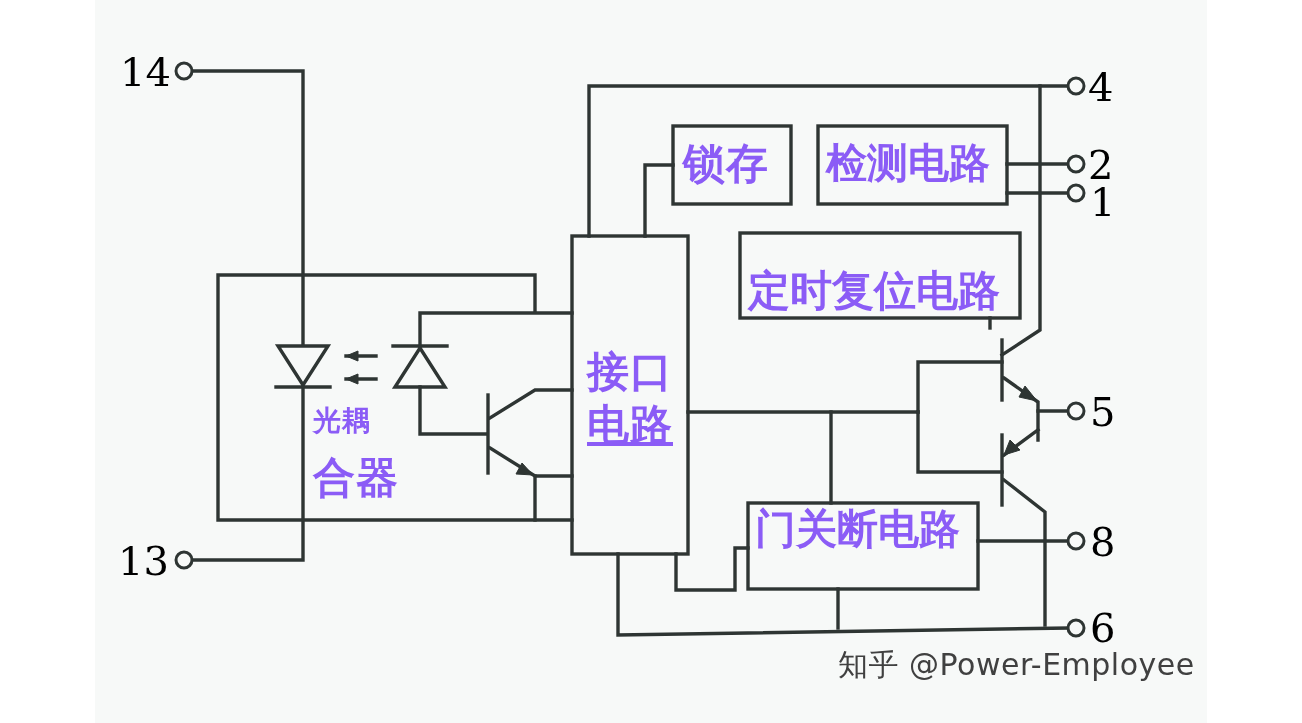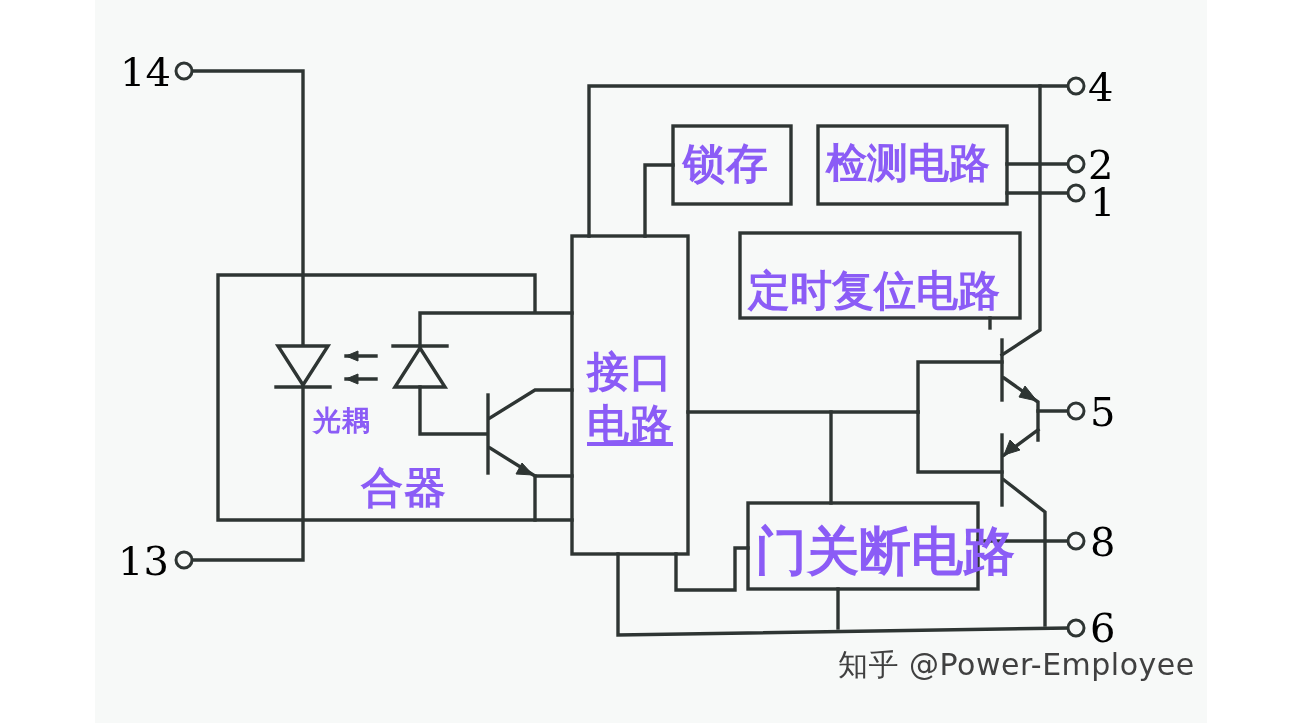--- a/index.html
+++ b/index.html
@@ -130,16 +130,16 @@
 <div class="pin-label" style="left:1090px; top:392px;">5</div>
 <div class="pin-label" style="left:1090px; top:522px;">8</div>
 <div class="pin-label" style="left:1090px; top:608px;">6</div>
 
 <div class="block-label" style="left:683px; top:142px; font-size:42px;">锁存</div>
 <div class="block-label" style="left:826px; top:142px; font-size:41px; letter-spacing:0;">检测电路</div>
 <div class="block-label" style="left:748px; top:253px; font-size:42px; letter-spacing:0;margin-top:16px;">定时复位电路</div>
 <div class="block-label" style="left:587px; top:350px; font-size:42px;">接口</div>
 <div class="block-label" style="left:587px; top:403px; font-size:42px;text-decoration:underline;">电路</div>
 <div class="block-label" style="left:313px; top:406px; font-size:28px;">光耦</div>
-<div class="block-label" style="left:313px; top:466px; font-size:42px;margin-left:48px;">合器</div>
-<div class="block-label" style="left:755px; top:524px; font-size:52px; letter-spacing:0;">门关断电路</div>
+<div class="block-label" style="left:313px; top:456px; font-size:42px;">合器</div>
+<div class="block-label" style="left:755px; top:508px; font-size:41px; letter-spacing:0;">门关断电路</div>
 
 <div class="watermark">知乎 @Power-Employee</div>
 
 </body></html>

